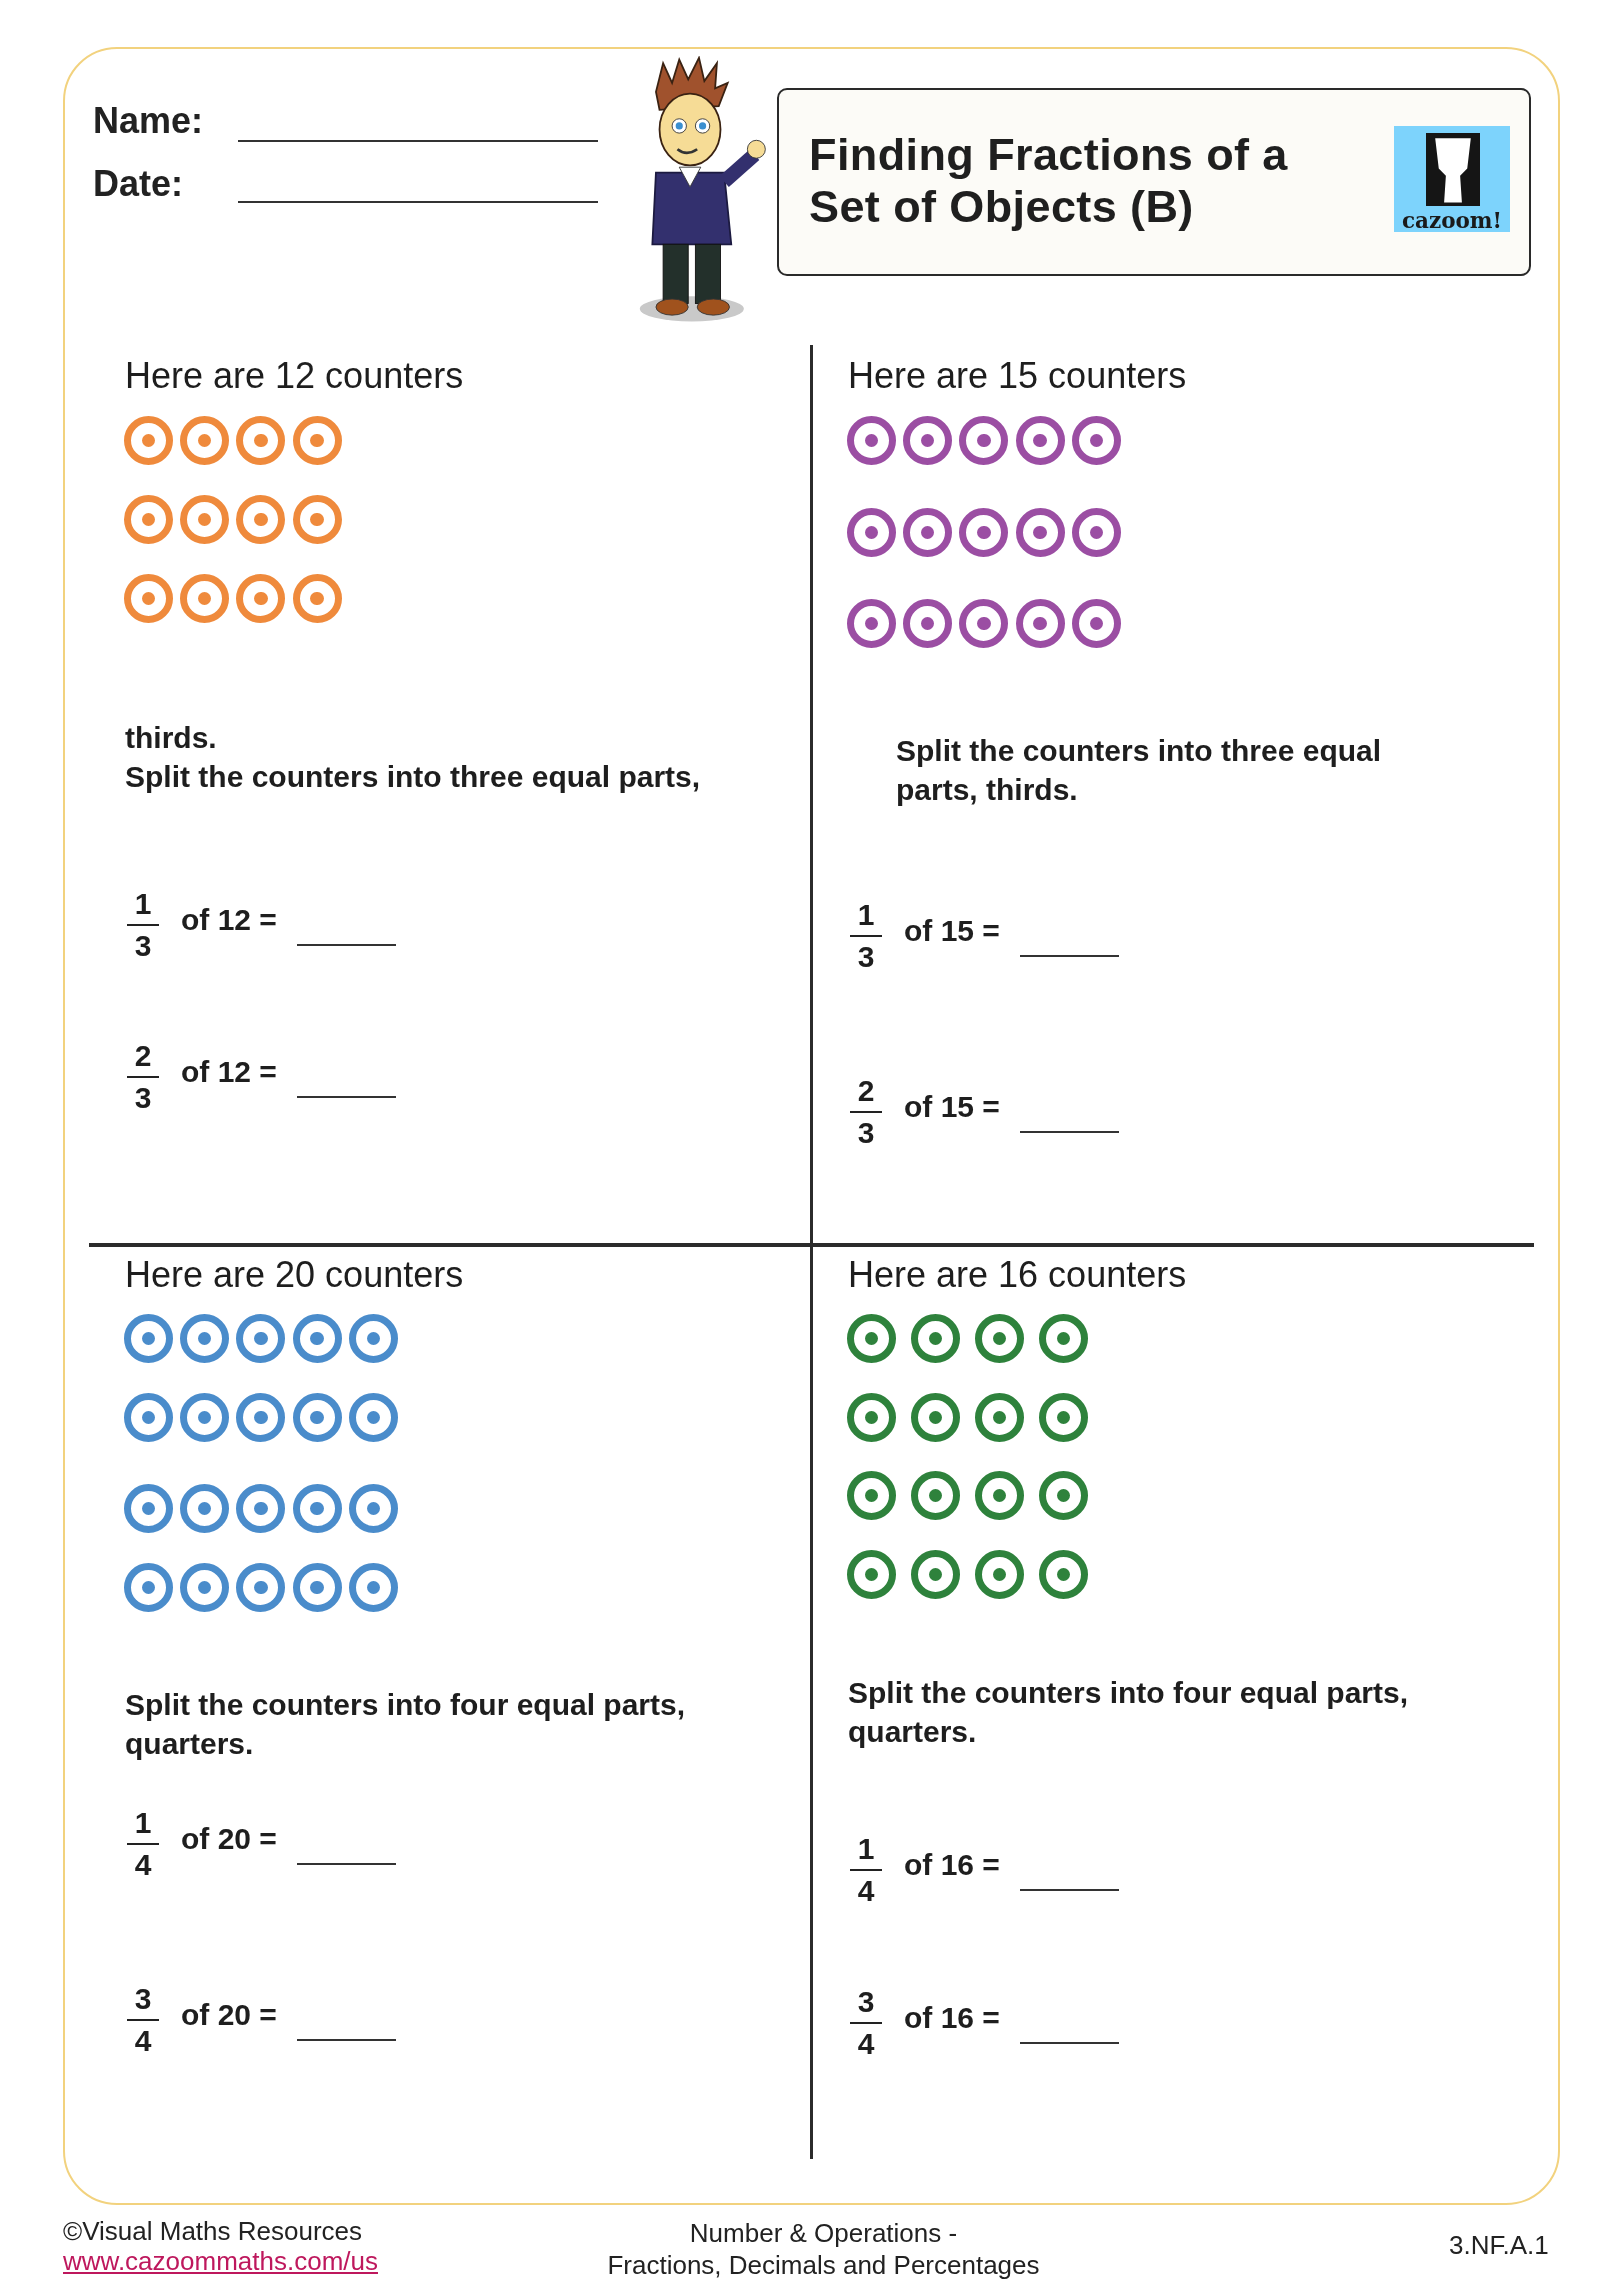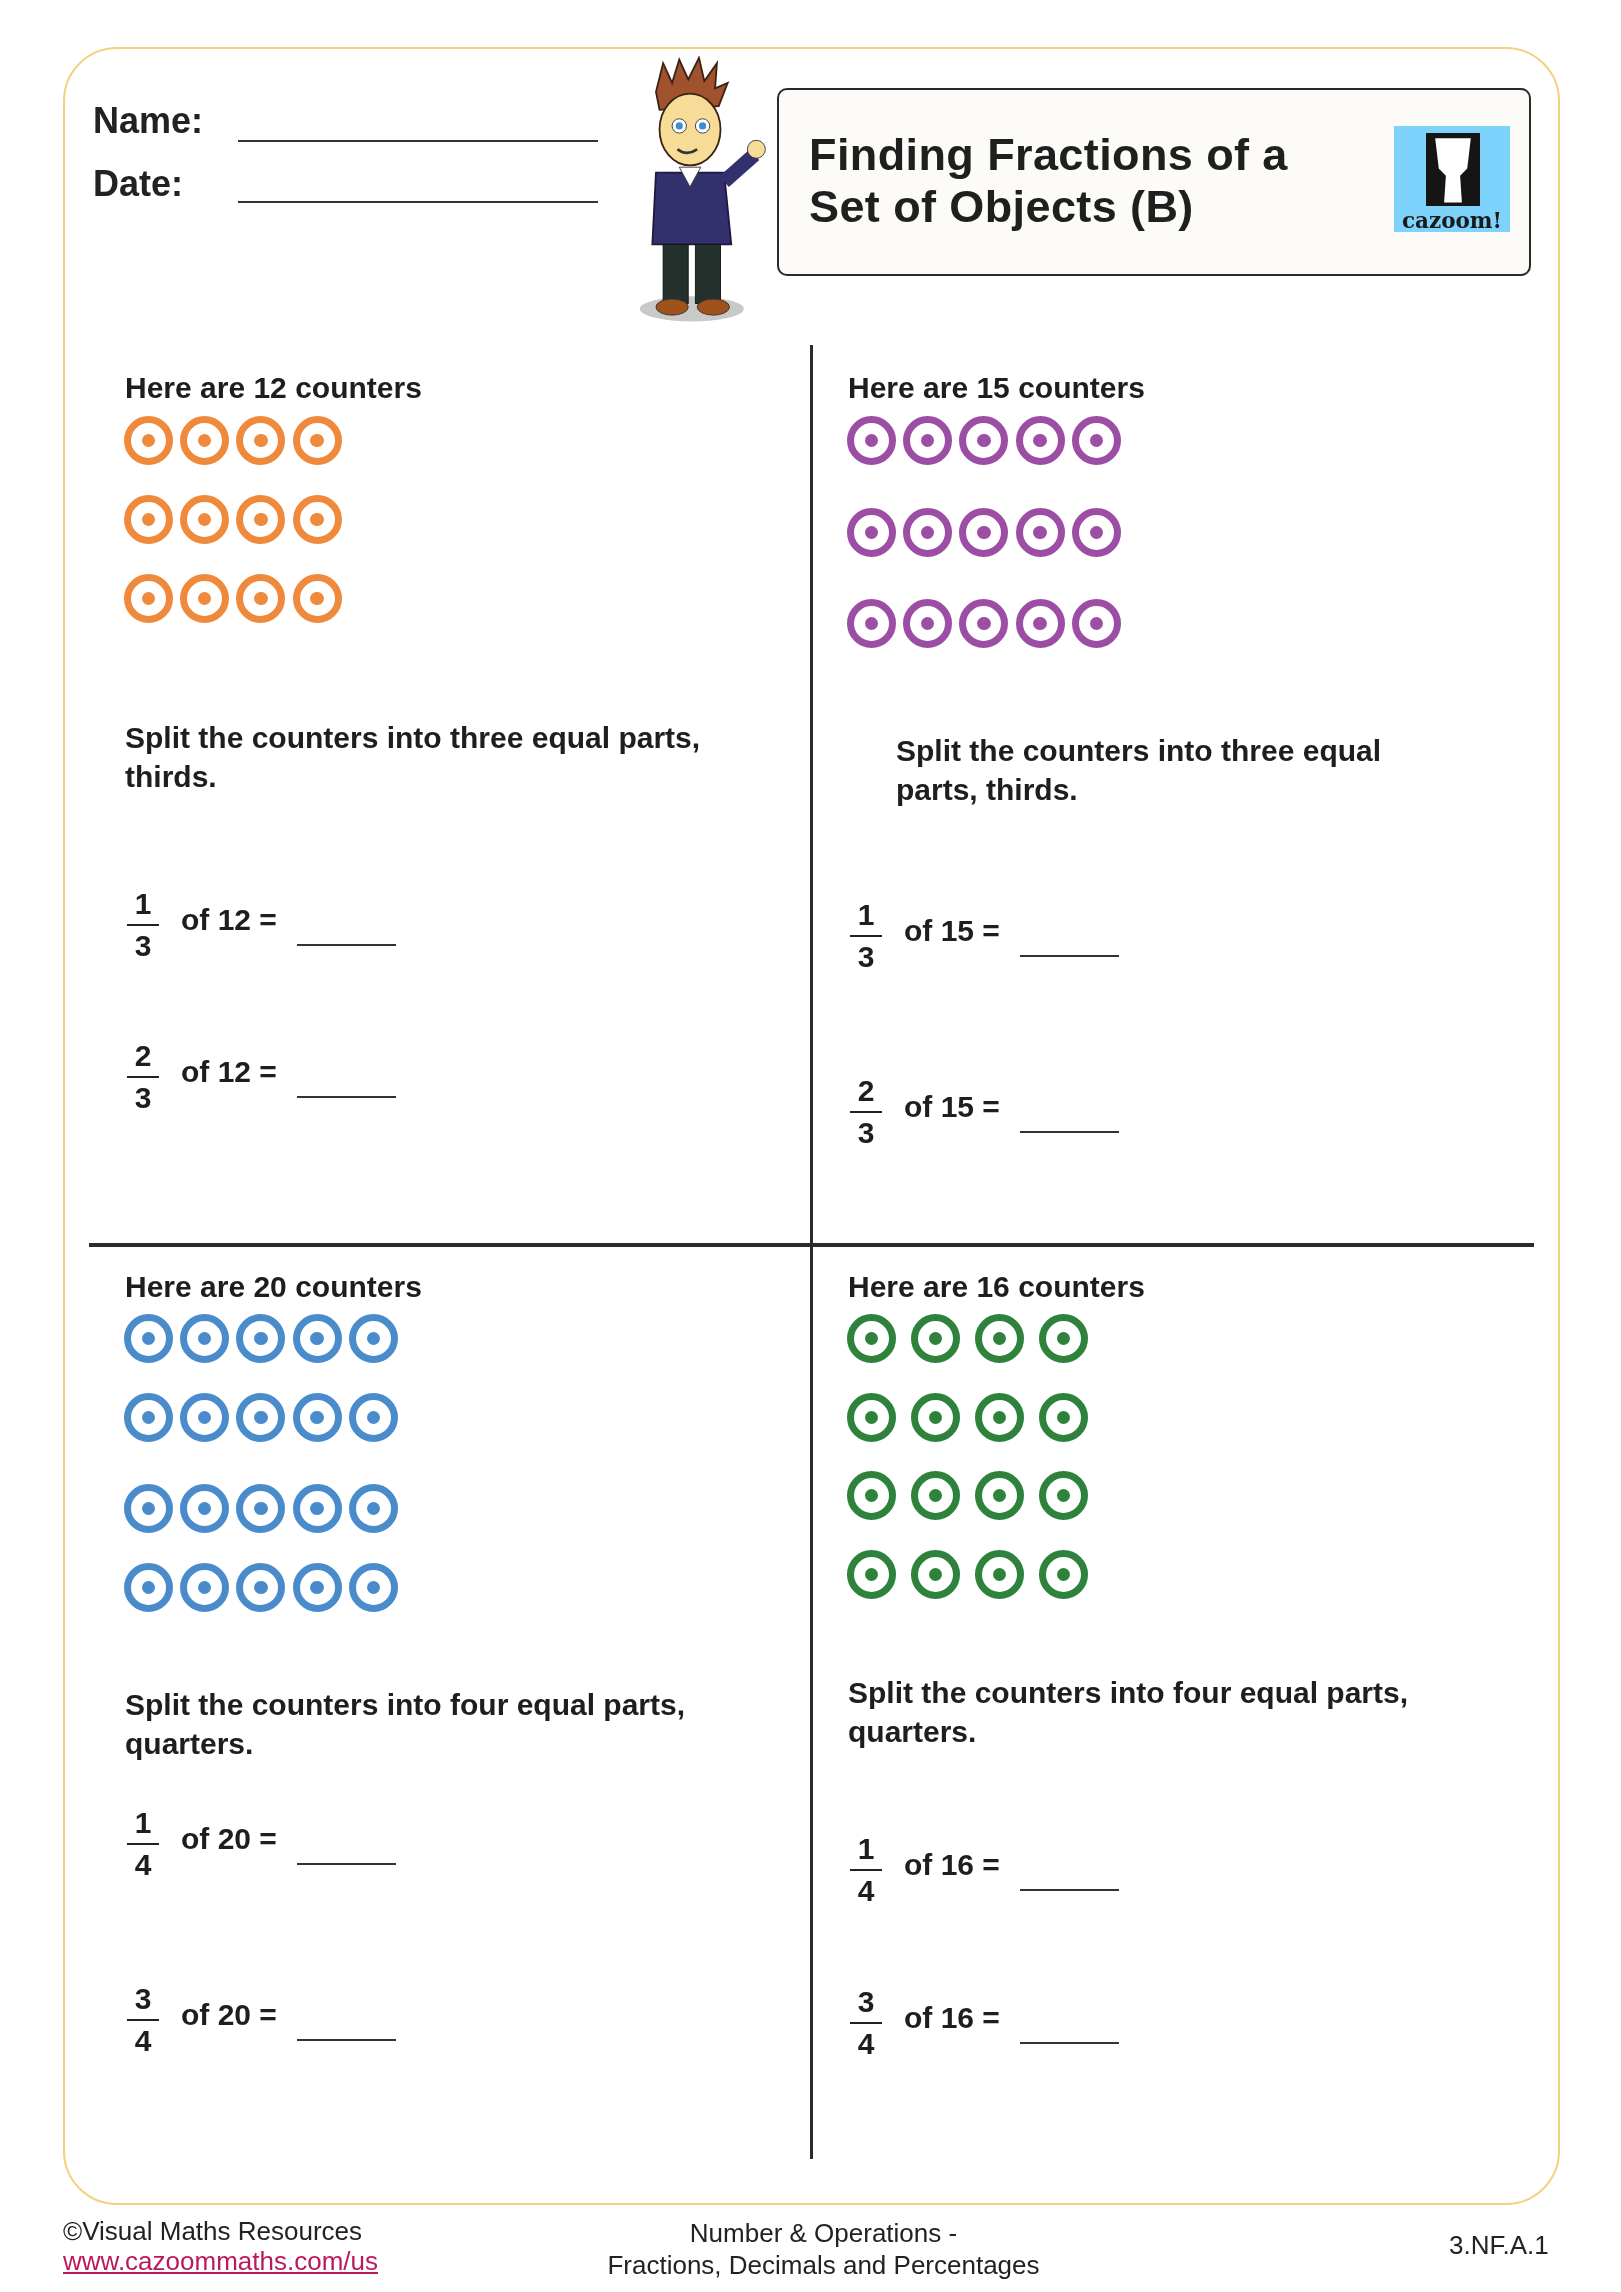--- a/index.html
+++ b/index.html
@@ -26,21 +26,21 @@
   }
   .logo { position: absolute; left: 615px; top: 36px; width: 116px; height: 106px; background: #7dd3fc; }
   .logo-drum { position: absolute; left: 32px; top: 7.2px; width: 54px; height: 73px; background: #151515; }
   .logo-text {
     position: absolute; left: 0; top: 82px; width: 116px; text-align: center;
     font-family: "DejaVu Serif", serif; font-weight: bold; font-size: 21.5px; color: #1a1a1a;
   }
 
   .divider-v { position: absolute; left: 810px; top: 345px; width: 2.7px; height: 1814px; background: #2b2b2b; }
   .divider-h { position: absolute; left: 89px; top: 1243px; width: 1445px; height: 3.6px; background: #2b2b2b; }
-  .q-head { position: absolute; font-size: 30px; font-weight: bold; white-space: nowrap; margin-top: 16px; }
+  .q-head { position: absolute; font-size: 36px; font-weight: normal; white-space: nowrap; }
   .counter-row { position: absolute; display: flex; gap: 7.2px; }
   .counter {
     width: 49px; height: 49px; border-radius: 50%; box-sizing: border-box;
     border: 7.2px solid var(--c); position: relative;
   }
   .counter::after {
     content: ""; position: absolute; left: 50%; top: 50%; width: 13.4px; height: 13.4px;
     margin: -6.7px 0 0 -6.7px; border-radius: 50%; background: var(--c);
   }
   .instr { position: absolute; font-size: 30px; font-weight: bold; line-height: 39px; }
@@ -118,22 +118,22 @@
       <div class="counter"></div>
       <div class="counter"></div>
   </div>
   <div class="counter-row" style="left:124px; top:574px; --c:#ef8a3c;">
     <div class="counter"></div>
       <div class="counter"></div>
       <div class="counter"></div>
       <div class="counter"></div>
   </div>
   <div class="instr" style="left:125px; top:718px;">
+    <div>thirds.</div>
     <div>Split the counters into three equal parts,</div>
-    <div>thirds.</div>
   </div>
   <div class="question" style="left:125px; top:887px;">
     <div class="frac">
       <span class="num">1</span>
       <span class="bar"></span>
       <span class="den">3</span>
     </div>
     <span class="q-text">of 12 =</span>
     <div class="answer-blank"></div>
   </div>

